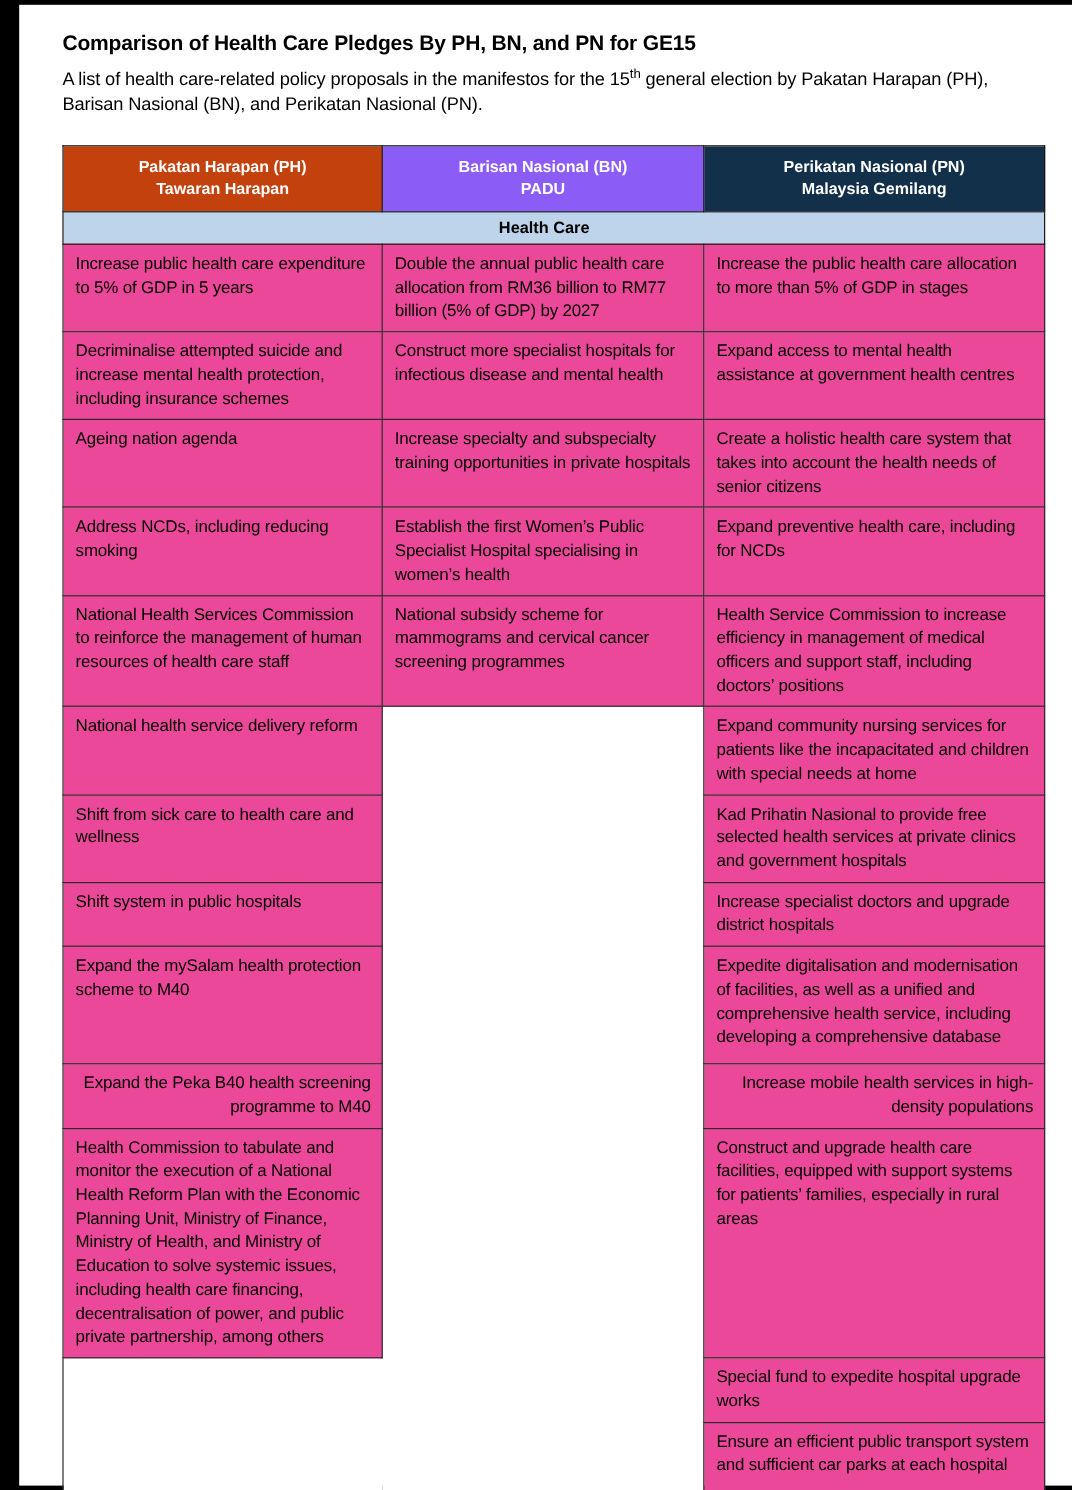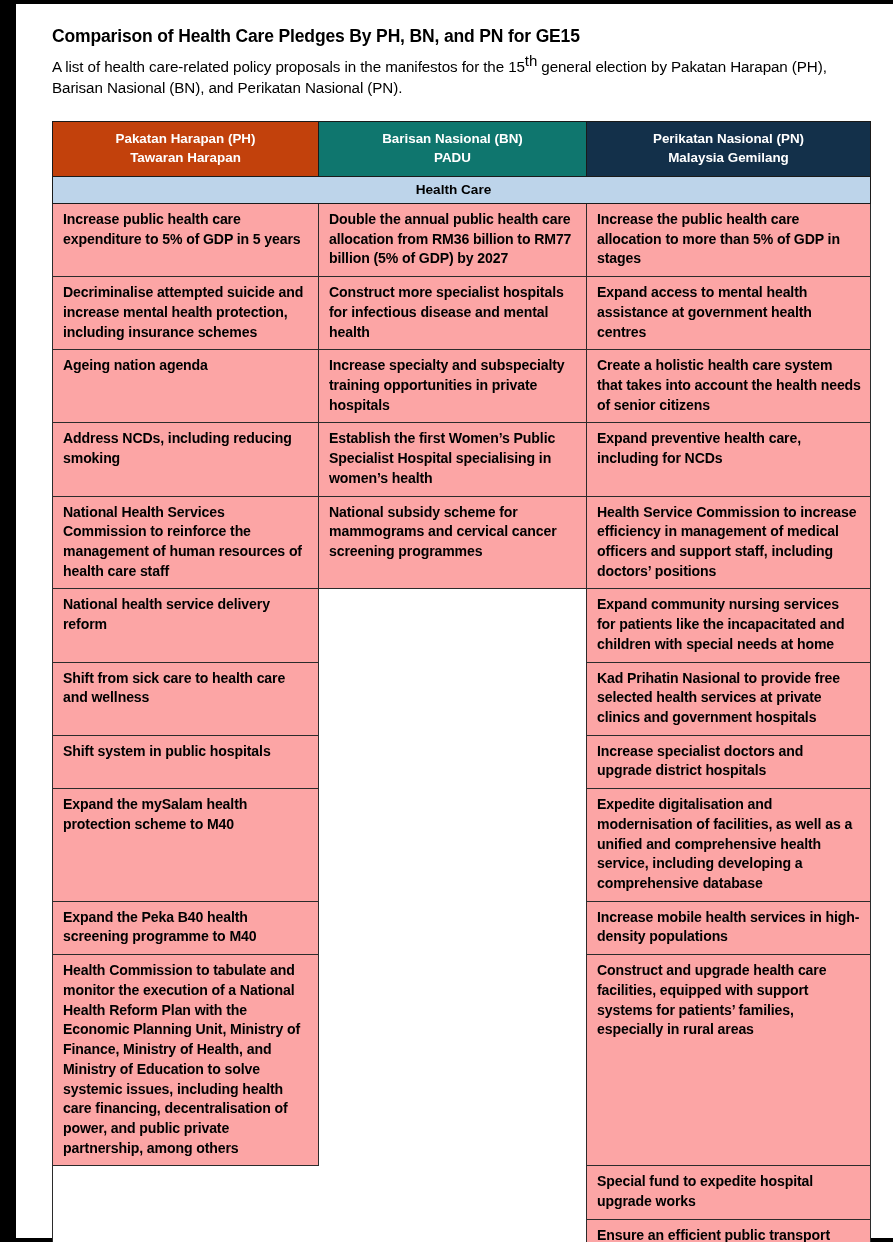--- a/index.html
+++ b/index.html
@@ -35,21 +35,21 @@
   }
   .subtitle {
     font-size: 15.2px;
     color: #000000;
     line-height: 1.42;
     margin: 0 0 22px 0;
     max-width: 818px;
     letter-spacing: -0.1px;
   }
   .subtitle sup {
-    font-size: 15px;
+    font-size: 11px;
     vertical-align: super;
     line-height: 0;
   }
 
   table.matrix {
     border-collapse: collapse;
     width: 818px;
     table-layout: fixed;
     border: 1.6px solid #1a1a1a;
   }
@@ -61,21 +61,21 @@
     color: #ffffff;
     font-weight: bold;
     font-size: 13.4px;
     text-align: center;
     padding: 7px 6px 8px 6px;
     line-height: 1.45;
     border: 1.6px solid #1a1a1a;
     vertical-align: middle;
   }
   .hdr-ph { background: #c2410c; }
-  .hdr-bn { background: #0f766e; }
+  .hdr-bn { background: #8b5cf6; }
   .hdr-pn { background: #13304a; }
   .hdr-cell .l2 { display: block; }
 
   .section-band {
     background: #bdd4ea;
     color: #000000;
     font-weight: bold;
     font-size: 13.6px;
     text-align: center;
     padding: 5px 20px 6px 4px;
@@ -83,24 +83,23 @@
   }
 
   td.cell {
     border: 1px solid #2b2b2b;
     vertical-align: top;
     padding: 6px 9px 7px 10px;
     font-size: 14.1px;
     line-height: 1.40;
     color: #000000;
     letter-spacing: -0.12px;
-    background: #fca5a5;
+    background: #ec4899;
     word-wrap: break-word;
     overflow-wrap: break-word;
-    font-weight: bold;
   }
   td.empty {
     border: none;
     background: #ffffff;
     padding: 0;
   }
   td.empty.leftborder { border-left: 1px solid #2b2b2b; }
 </style>
 </head>
 <body>
@@ -176,21 +175,21 @@
           <tr style="height: 38px;">
             <td class="cell">Shift system in public hospitals</td>
             <td class="empty "></td>
             <td class="cell">Increase specialist doctors and upgrade district hospitals</td>
           </tr>
           <tr style="height: 98px;">
             <td class="cell">Expand the mySalam health protection scheme to M40</td>
             <td class="empty "></td>
             <td class="cell">Expedite digitalisation and modernisation of facilities, as well as a unified and comprehensive health service, including developing a comprehensive database</td>
           </tr>
-          <tr style="height: 40px;">
+          <tr style="height: 40px; text-align: right;">
             <td class="cell">Expand the Peka B40 health screening programme to M40</td>
             <td class="empty "></td>
             <td class="cell">Increase mobile health services in high-density populations</td>
           </tr>
           <tr style="height: 39px;">
             <td class="cell">Health Commission to tabulate and monitor the execution of a National Health Reform Plan with the Economic Planning Unit, Ministry of Finance, Ministry of Health, and Ministry of Education to solve systemic issues, including health care financing, decentralisation of power, and public private partnership, among others</td>
             <td class="empty "></td>
             <td class="cell">Construct and upgrade health care facilities, equipped with support systems for patients’ families, especially in rural areas</td>
           </tr>
           <tr style="height: 49px; margin-left: 44px;">

